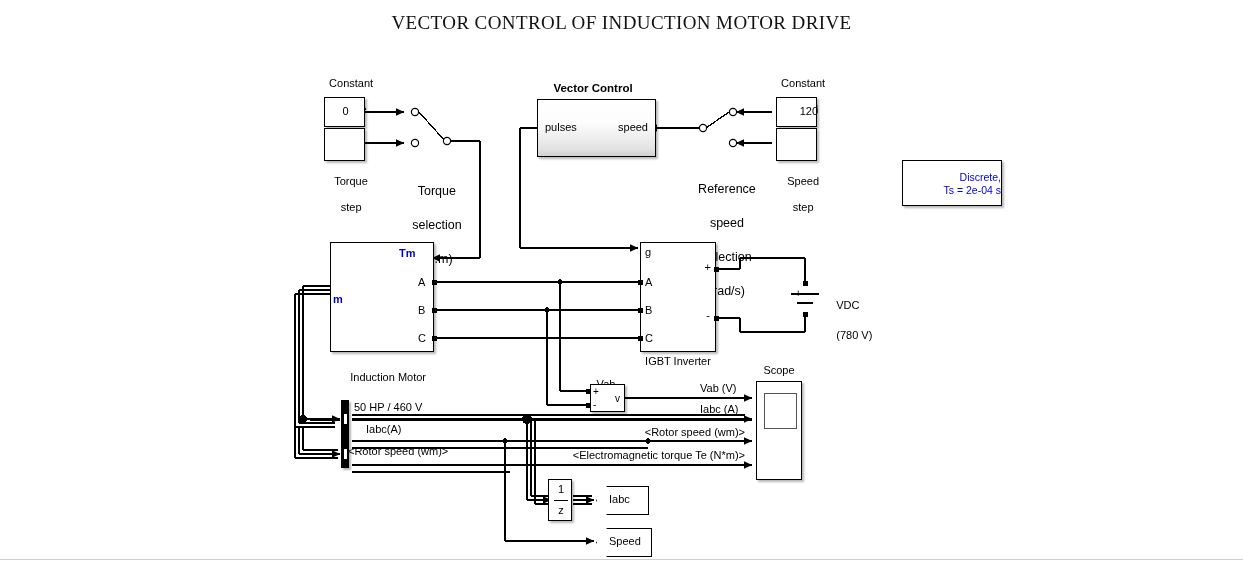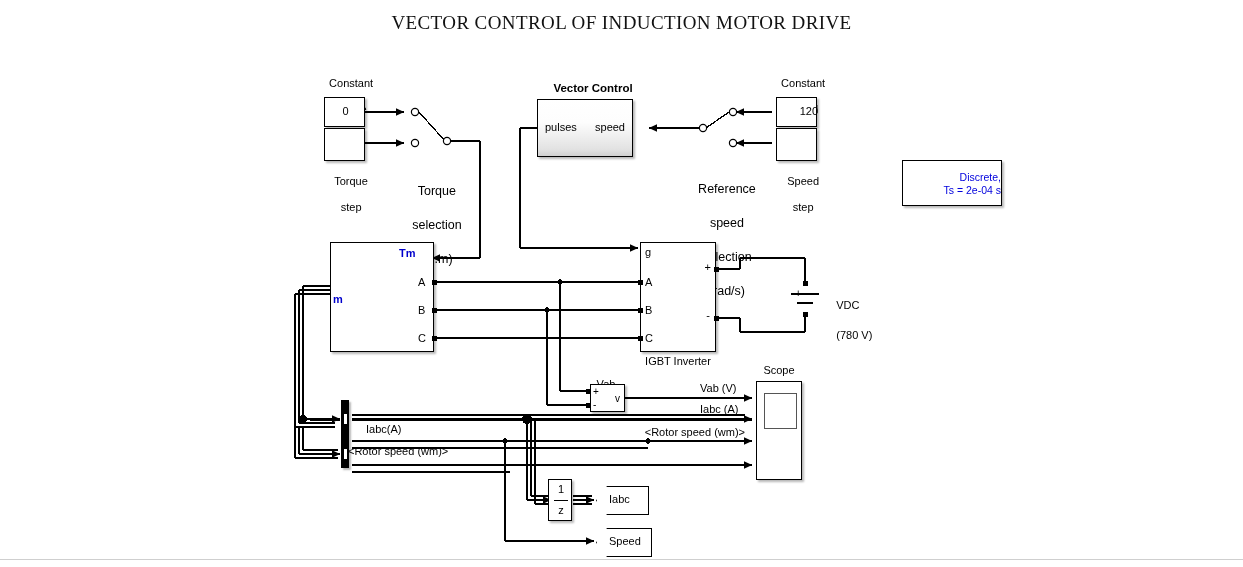--- a/index.html
+++ b/index.html
@@ -267,21 +267,21 @@
     <span>step</span>
   </div>
 
   <div class="lbl center" style="left:380px; top:166px; width:100px; font-size:12.5px; line-height:17px;">
     <span>Torque</span><br>
     <span>selection</span><br>
     <span>(N.m)</span>
   </div>
 
   <div class="lbl center" style="left:523px; top:82px; width:140px; font-weight:bold; font-size:11.5px;">Vector Control</div>
-  <div class="blk grad" style="left:537px; top:99px; width:96px; height:58px;">
+  <div class="blk grad" style="left:537px; top:99px; width:119px; height:58px;">
     <div class="blk-text" style="left:7px; top:21px;">pulses</div>
     <div class="blk-text" style="right:7px; top:21px;">speed</div>
   </div>
 
   <div class="lbl center" style="left:752px; top:64px; width:90px;">
     <span>Constant</span><br>
     <span>speed</span>
   </div>
   <div class="blk" style="left:776px; top:97px; width:41px; height:30px;">
     <div class="blk-text" style="left:0; top:7px; width:41px; text-align:right;">120</div>
@@ -308,20 +308,24 @@
   <div class="blk" style="left:330px; top:242px; width:104px; height:110px;">
     <div class="blk-text blue" style="left:2px; top:50px; font-weight:bold;">m</div>
     <div class="blk-text blue" style="left:68px; top:4px; font-weight:bold;">Tm</div>
     <div class="blk-text" style="left:87px; top:33px;">A</div>
     <div class="blk-text" style="left:87px; top:61px;">B</div>
     <div class="blk-text" style="left:87px; top:89px;">C</div>
   </div>
   <div class="port-sq" style="left:432px; top:280px;"></div>
   <div class="port-sq" style="left:432px; top:308px;"></div>
   <div class="port-sq" style="left:432px; top:336px;"></div>
+  <div class="lbl center" style="left:322px; top:355px; width:120px; line-height:15px;">
+    <span>Induction Motor</span><br>
+    <span>50 HP / 460 V</span>
+  </div>
 
   <div class="blk" style="left:640px; top:242px; width:76px; height:110px;">
     <div class="blk-text" style="left:4px; top:3px;">g</div>
     <div class="blk-text" style="left:4px; top:33px;">A</div>
     <div class="blk-text" style="left:4px; top:61px;">B</div>
     <div class="blk-text" style="left:4px; top:89px;">C</div>
     <div class="blk-text" style="right:4px; top:18px;">+</div>
     <div class="blk-text" style="right:5px; top:66px;">-</div>
   </div>
   <div class="port-sq" style="left:638px; top:280px;"></div>
@@ -354,20 +358,21 @@
               border:1px solid #000; box-sizing:border-box;"></div>
   <div style="position:absolute; left:343px; top:448px; width:5px; height:12px; background:#fff;
               border:1px solid #000; box-sizing:border-box;"></div>
 
   <div class="lbl" style="left:348px; top:423px;margin-left:18px;">Iabc(A)</div>
   <div class="lbl" style="left:348px; top:445px;">&lt;Rotor speed (wm)&gt;</div>
 
   <div class="lbl" style="left:700px; top:382px;">Vab (V)</div>
   <div class="lbl" style="left:700px; top:403px;">Iabc (A)</div>
   <div class="lbl right" style="left:560px; top:426px; width:185px;">&lt;Rotor speed (wm)&gt;</div>
+  <div class="lbl right" style="left:500px; top:449px; width:245px;">&lt;Electromagnetic torque Te (N*m)&gt;</div>
 
   <div class="lbl center" style="left:742px; top:364px; width:74px;text-align:center;">Scope</div>
   <div class="blk" style="left:756px; top:381px; width:46px; height:99px;">
     <div style="position:absolute; left:7px; top:11px; width:31px; height:34px;
                 border:1px solid #555; background:#fff;"></div>
   </div>
 
   <div class="blk" style="left:548px; top:479px; width:24px; height:42px;">
     <div class="blk-text" style="left:0; top:3px; width:24px; text-align:center; font-size:11px;">1</div>
     <div style="position:absolute; left:5px; top:20px; width:14px; height:0; border-top:1px solid #000;"></div>

